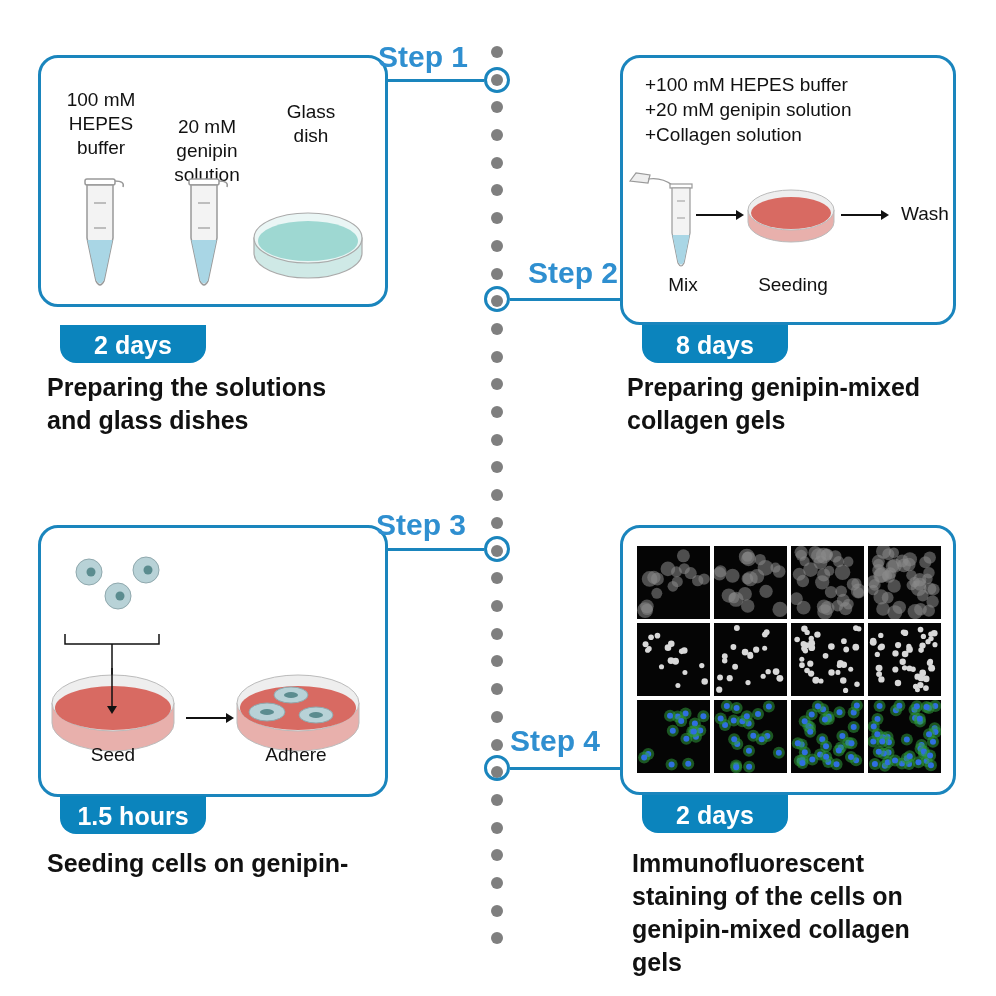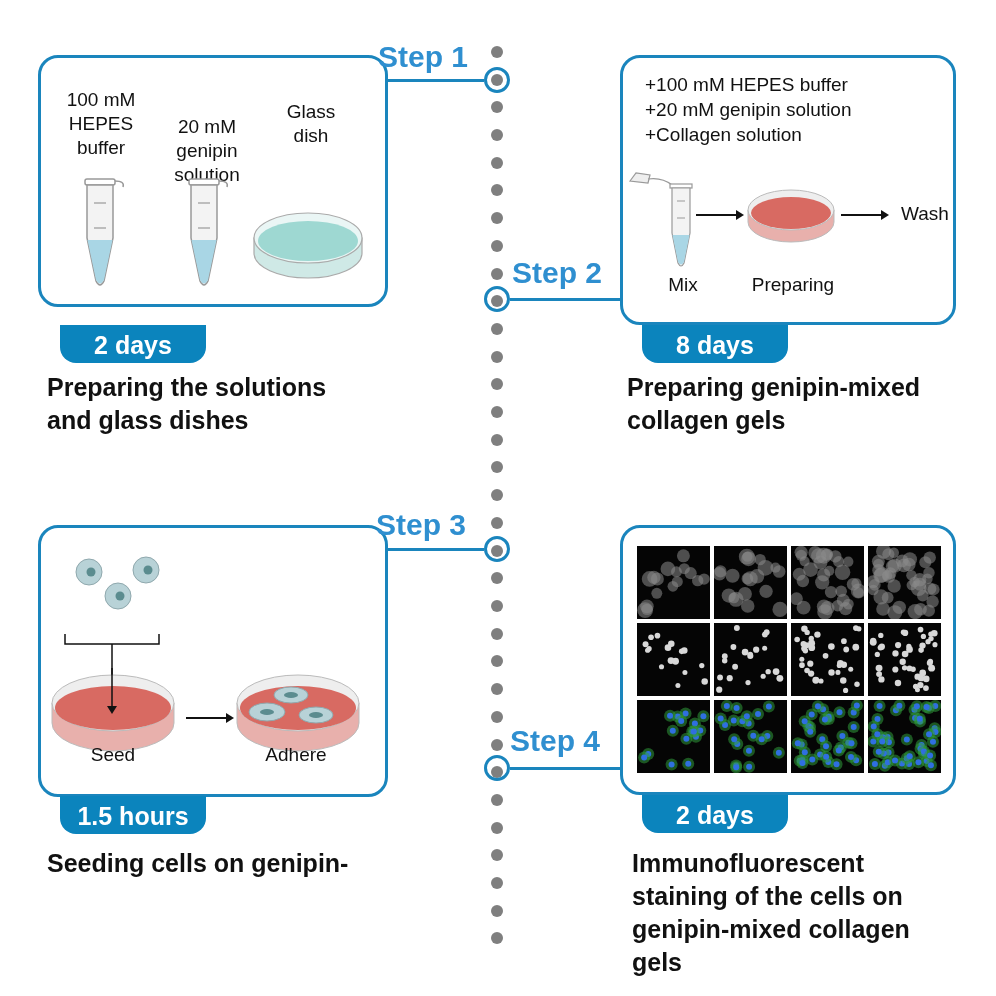--- a/index.html
+++ b/index.html
@@ -128,24 +128,24 @@
     <path d="M3 24 L3 36 A43 20 0 0 0 89 36 L89 24 Z" fill="#e8b0ac" stroke="#bbb" stroke-width="1"></path>
     <ellipse cx="46" cy="24" rx="43" ry="20" fill="#eeeeee" stroke="#bbb" stroke-width="1"></ellipse>
     <ellipse cx="46" cy="27" rx="40" ry="16" fill="#d86a62"></ellipse>
   </svg>
   <svg class="abs" style="left:218px;top:150px;" width="48" height="14">
       <line x1="0" y1="7" x2="40" y2="7" stroke="#111" stroke-width="2"></line>
       <polygon points="40,2 48,7 40,12" fill="#111"></polygon>
     </svg>
   <div class="lbl" style="left:278px;top:144px;">Wash</div>
   <div class="lbl" style="left:40px;top:215px;width:40px;">Mix</div>
-  <div class="lbl" style="left:125px;top:215px;width:90px;">Preparing</div>
+  <div class="lbl" style="left:125px;top:215px;width:90px;">Seeding</div>
 </div>
 <div class="badge" style="left:642px;top:325px;width:146px;">8 days</div>
-<div class="step" style="left:512px;top:256px;">Step 2</div>
+<div class="step" style="left:528px;top:256px;">Step 2</div>
 <div class="hline" style="left:510px;top:298px;width:112px;"></div>
 <div class="ring" style="left:484px;top:286px;"></div>
 <div class="caption" style="left:627px;top:371px;">
   <div>Preparing genipin-mixed</div>
   <div>collagen gels</div>
 </div>
 
 <div class="panel" style="left:38px;top:525px;width:350px;height:272px;">
   <svg class="abs" style="left:30px;top:28px;" width="100" height="70" viewBox="0 0 100 70">
     <g stroke="#8fa8ad" stroke-width="1">

